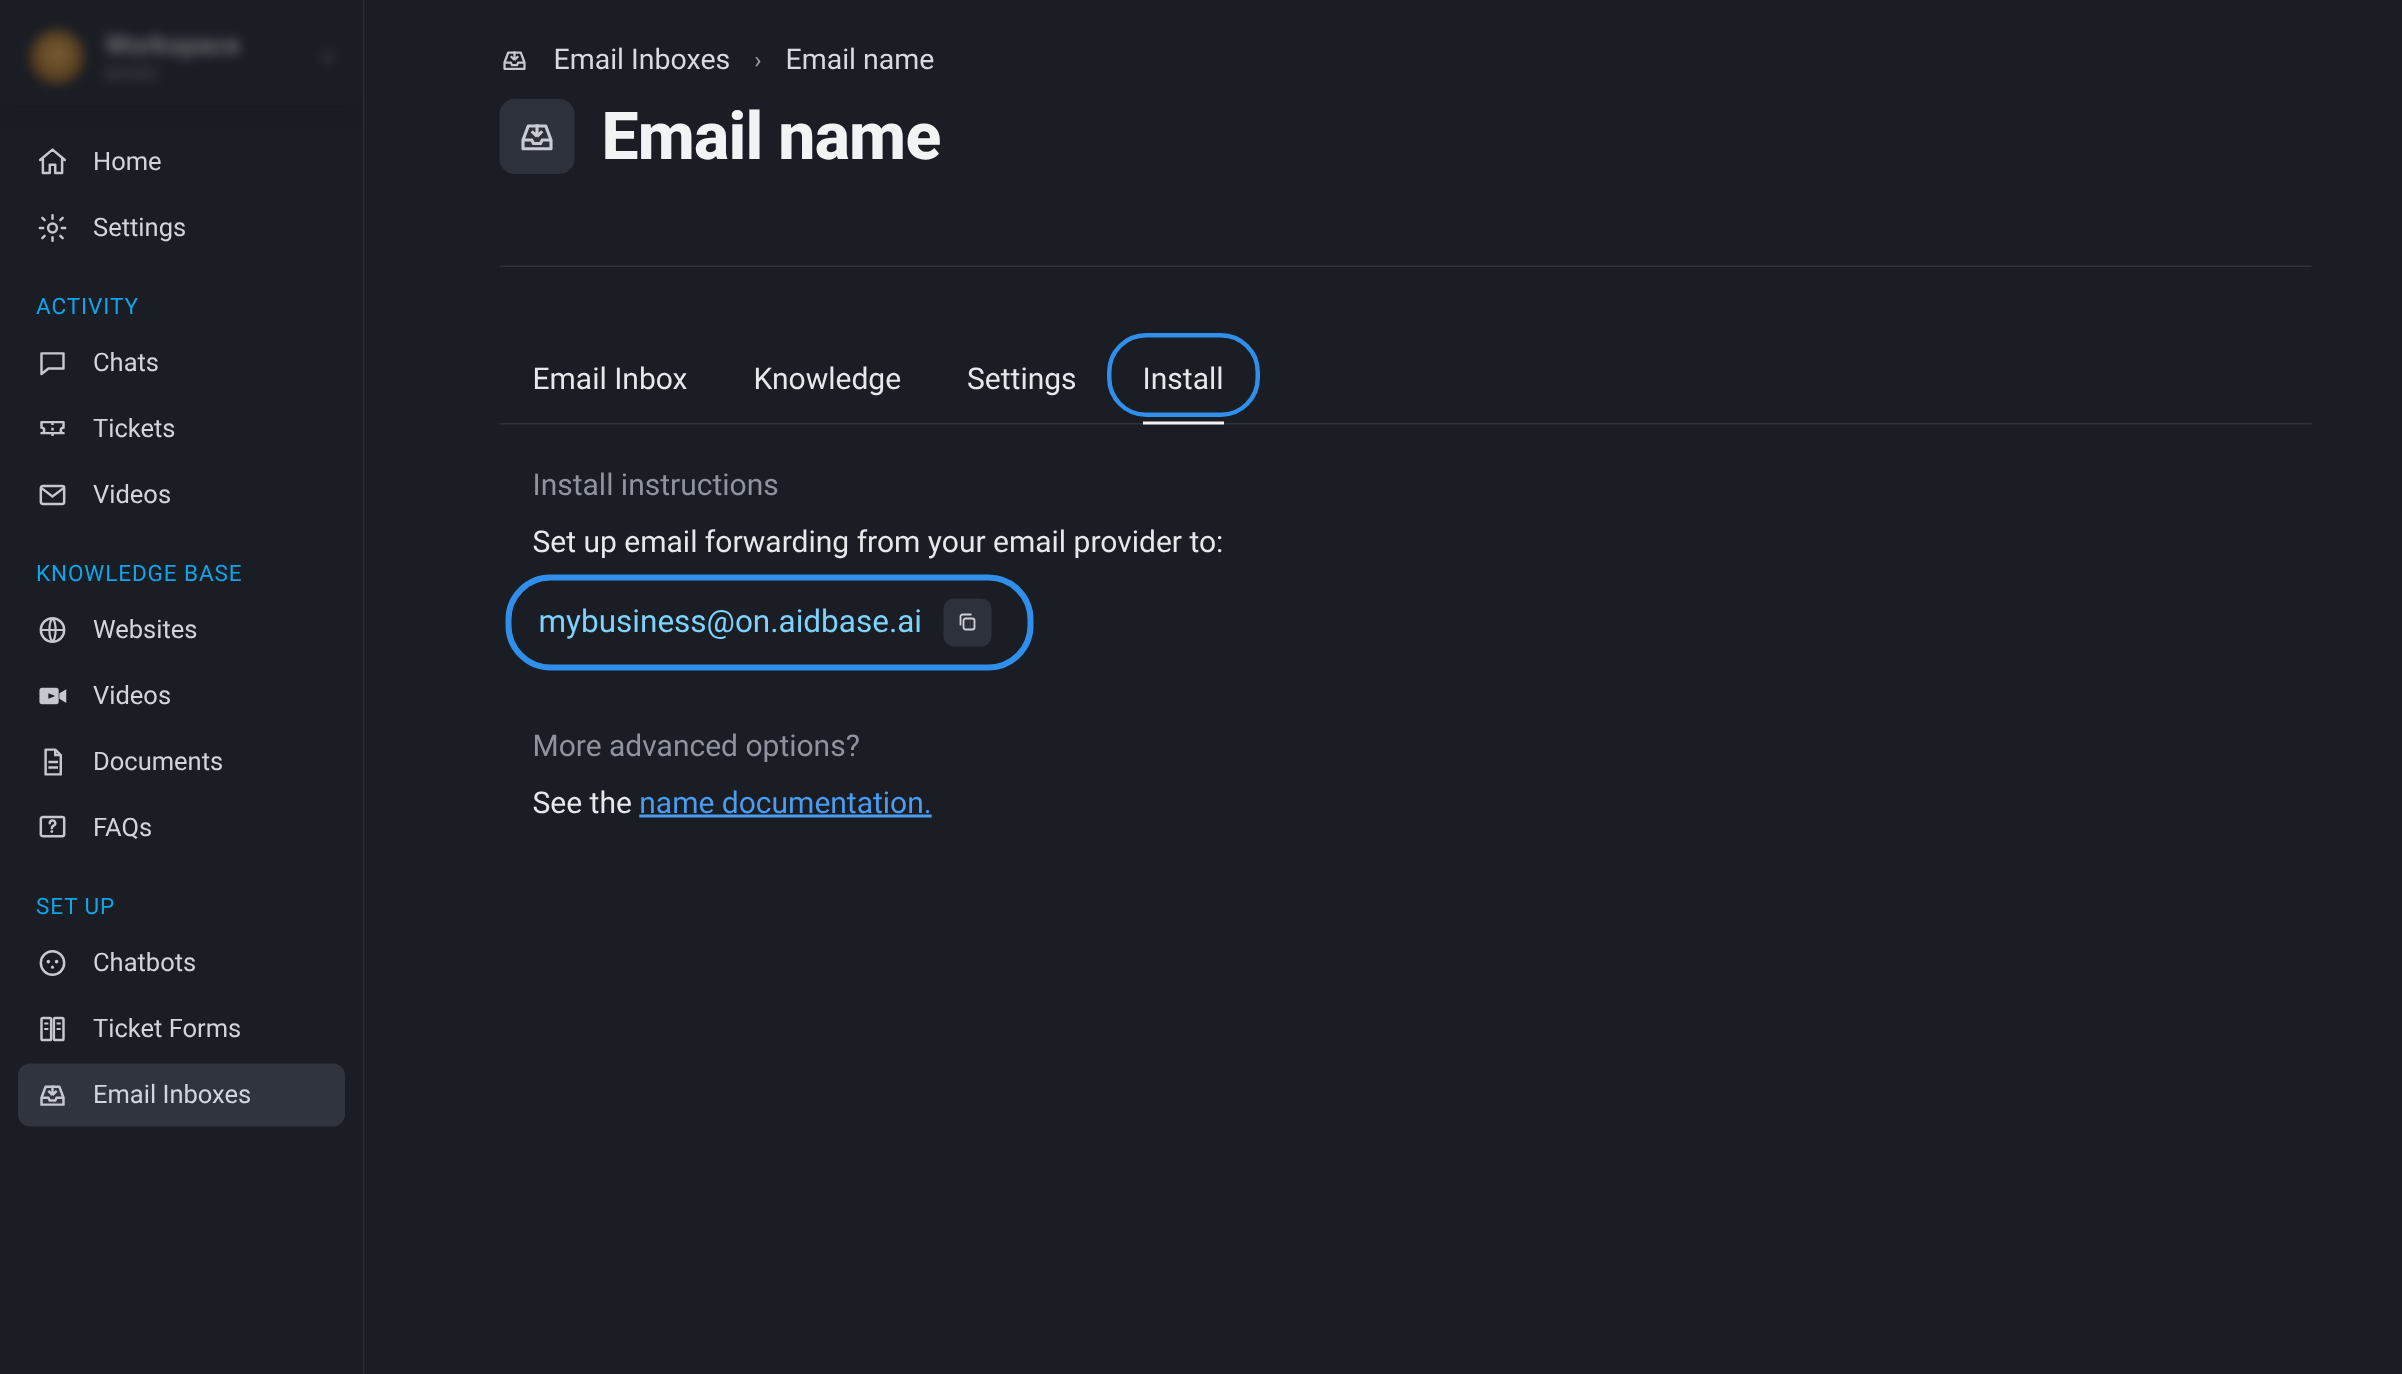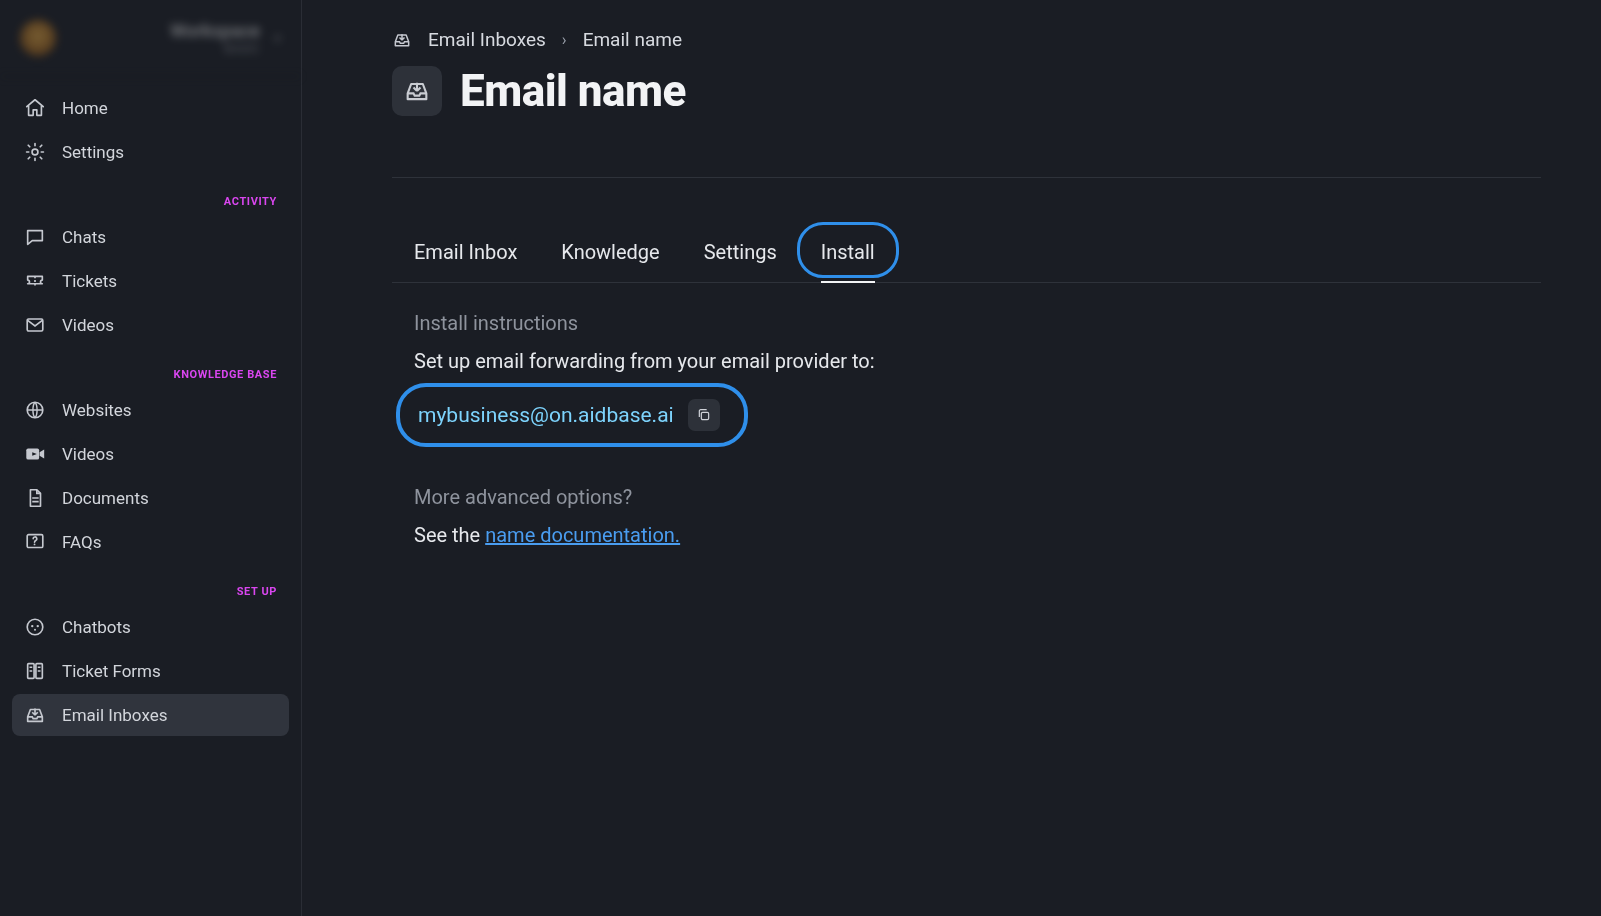--- a/index.html
+++ b/index.html
@@ -12,28 +12,27 @@
     overflow: hidden;
   }
   .app {
     display: flex;
     width: 100%;
     height: 100%;
   }
 
   
   .sidebar {
-    width: 302px;
+    width: 243px;
     flex-shrink: 0;
     background: #1a1d24;
     border-right: 1px solid #2a2d35;
     display: flex;
     flex-direction: column;
     padding-top: 8px;
-    text-align: right;
   }
   .sidebar-header {
     display: flex;
     align-items: center;
     gap: 14px;
     padding: 12px 20px 20px 20px;
     border-bottom: 1px solid #2a2d35;
     filter: blur(4px) brightness(0.6);
     opacity: 0.85;
   }
@@ -73,24 +72,24 @@
     gap: 16px;
     padding: 10px 12px;
     border-radius: 8px;
     color: #d2d5db;
     font-size: 17px;
     cursor: pointer;
     margin-bottom: 2px;
   }
   .nav-item.active { background: #30343d; }
   .nav-section {
-    font-size: 11px;
-    font-weight: 700;
+    font-size: 15px;
+    font-weight: 400;
     letter-spacing: 0.6px;
-    color: #d946ef;
+    color: #0ea5e9;
     padding: 20px 12px 8px 12px;
   }
   .nav-icon {
     width: 22px;
     height: 22px;
     color: #c5c8cf;
     flex-shrink: 0;
   }
   .nav-icon svg { width: 100%; height: 100%; display: block; }
 

